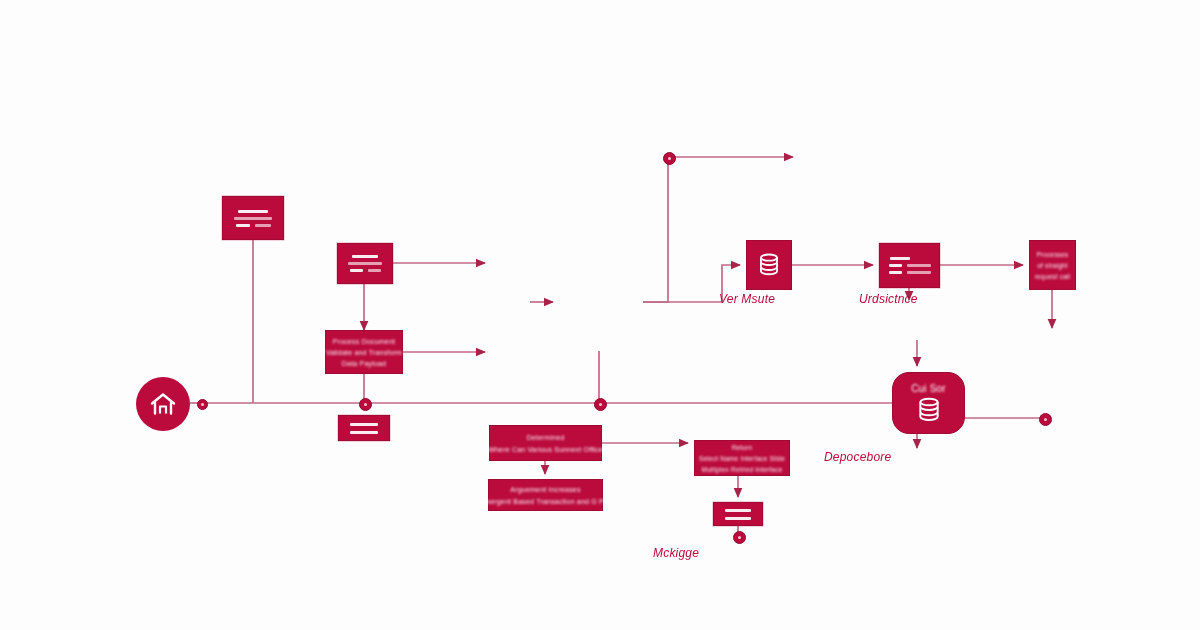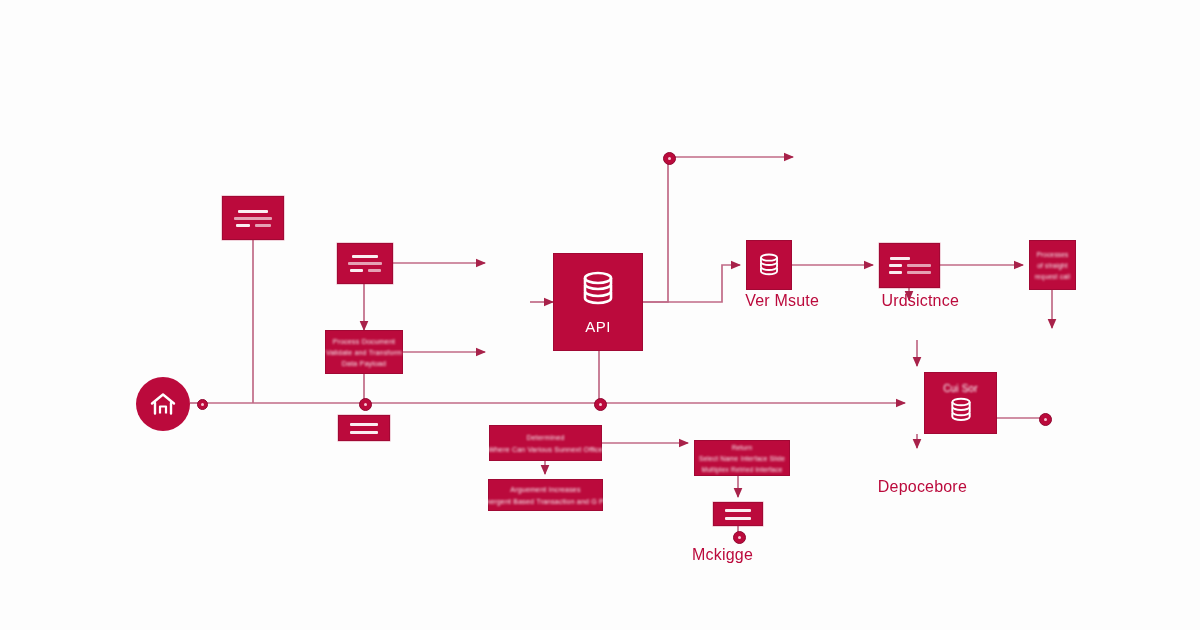--- a/index.html
+++ b/index.html
@@ -13,22 +13,22 @@
         align-items:center;justify-content:center;gap:4px;}
   .node.soft{box-shadow:0 0 0 0.5px rgba(187,10,60,.35);}
   .tline{background:#ffffff;border-radius:1px;opacity:.93;height:3px;}
   .tline.faint{opacity:.62;}
   .rowpair{display:flex;gap:5px;align-items:center;}
 
   .blurtext{color:#ffffff;font-size:7px;line-height:9px;text-align:center;
             white-space:nowrap;filter:blur(1.1px);opacity:.92;letter-spacing:.2px;}
   .blurtext.b2{font-size:6.5px;}
 
-  .caption{position:absolute;color:#bb0a3c;font-size:16px;text-align:right;
-           filter:blur(.7px);white-space:nowrap;letter-spacing:.2px;}
+  .caption{position:absolute;color:#bb0a3c;font-size:12px;text-align:left;
+           filter:blur(.7px);white-space:nowrap;letter-spacing:.2px;font-style:italic;}
 
   .circlenode{position:absolute;border-radius:50%;background:#bb0a3c;
               display:flex;align-items:center;justify-content:center;}
   .dot{position:absolute;border-radius:50%;background:#bb0a3c;
        border:1px solid #8f0730;}
   .dot .hole{position:absolute;left:50%;top:50%;width:3px;height:3px;
              margin:-1.5px 0 0 -1.5px;border-radius:50%;background:#ffe7ee;opacity:.85;}
 
   .apilabel{color:#ffffff;font-size:15px;letter-spacing:.5px;filter:blur(.35px);}
   .inlabel{color:#ffffff;font-size:10px;filter:blur(.9px);letter-spacing:.2px;}
@@ -126,29 +126,20 @@
     <div class="blurtext">Process Document</div>
     <div class="blurtext">Validate and Transform</div>
     <div class="blurtext">Data Payload</div>
   </div>
 
   <div class="node soft" style="left:338px;top:415px;width:52px;height:26px;gap:5px;">
     <div class="tline" style="width:28px;"></div>
     <div class="tline" style="width:28px;"></div>
   </div>
 
-  <div class="node" style="left:553px;top:253px;width:90px;height:98px;gap:7px;">
-    <svg class="icon-db" width="42" height="42" viewBox="0 0 42 42">
-      <ellipse cx="21" cy="9" rx="13" ry="5" fill="none" stroke="#fff" stroke-width="2.6"></ellipse>
-      <path d="M8,9 L8,15 A13,5 0 0 0 34,15 L34,9" fill="none" stroke="#fff" stroke-width="2.6"></path>
-      <path d="M8,16 L8,22 A13,5 0 0 0 34,22 L34,16" fill="none" stroke="#fff" stroke-width="2.6"></path>
-      <path d="M8,23 L8,29 A13,5 0 0 0 34,29 L34,23" fill="none" stroke="#fff" stroke-width="2.6"></path>
-    </svg>
-    <div class="apilabel">API</div>
-  </div>
 
   <div class="node" style="left:746px;top:240px;width:46px;height:50px;">
     <svg class="icon-db" width="26" height="28" viewBox="0 0 42 42">
       <ellipse cx="21" cy="9" rx="13" ry="5" fill="none" stroke="#fff" stroke-width="3"></ellipse>
       <path d="M8,9 L8,16 A13,5 0 0 0 34,16 L34,9" fill="none" stroke="#fff" stroke-width="3"></path>
       <path d="M8,17 L8,24 A13,5 0 0 0 34,24 L34,17" fill="none" stroke="#fff" stroke-width="3"></path>
       <path d="M8,25 L8,31 A13,5 0 0 0 34,31 L34,25" fill="none" stroke="#fff" stroke-width="3"></path>
     </svg>
   </div>
   <div class="caption" style="left:719px;top:292px;width:100px;">Ver Msute</div>
@@ -165,30 +156,30 @@
     </div>
   </div>
   <div class="caption" style="left:859px;top:292px;width:100px;">Urdsictnce</div>
 
   <div class="node" style="left:1029px;top:240px;width:47px;height:50px;gap:2px;">
     <div class="blurtext b2">Processes</div>
     <div class="blurtext b2">of straight</div>
     <div class="blurtext b2">request call</div>
   </div>
 
-  <div class="node" style="left:924px;top:372px;width:73px;height:62px;gap:2px;">
+  <div class="node" style="left:892px;top:372px;width:73px;height:62px;gap:2px;border-radius:17px;">
     <div class="inlabel">Cui Sor</div>
     <svg class="icon-db" width="28" height="28" viewBox="0 0 42 42">
       <ellipse cx="21" cy="9" rx="13" ry="5" fill="none" stroke="#fff" stroke-width="3"></ellipse>
       <path d="M8,9 L8,16 A13,5 0 0 0 34,16 L34,9" fill="none" stroke="#fff" stroke-width="3"></path>
       <path d="M8,17 L8,24 A13,5 0 0 0 34,24 L34,17" fill="none" stroke="#fff" stroke-width="3"></path>
       <path d="M8,25 L8,31 A13,5 0 0 0 34,31 L34,25" fill="none" stroke="#fff" stroke-width="3"></path>
     </svg>
   </div>
-  <div class="caption" style="left:867px;top:450px;width:100px;margin-top:28px;">Depocebore</div>
+  <div class="caption" style="left:824px;top:450px;width:100px;">Depocebore</div>
 
   <div class="node" style="left:489px;top:425px;width:113px;height:36px;gap:3px;">
     <div class="blurtext">Determined</div>
     <div class="blurtext">Where Can Various Sunnext Office</div>
   </div>
 
   <div class="node" style="left:488px;top:479px;width:115px;height:32px;gap:3px;">
     <div class="blurtext">Arguement Increases</div>
     <div class="blurtext">Emergent Based Transaction and G Pay</div>
   </div>

